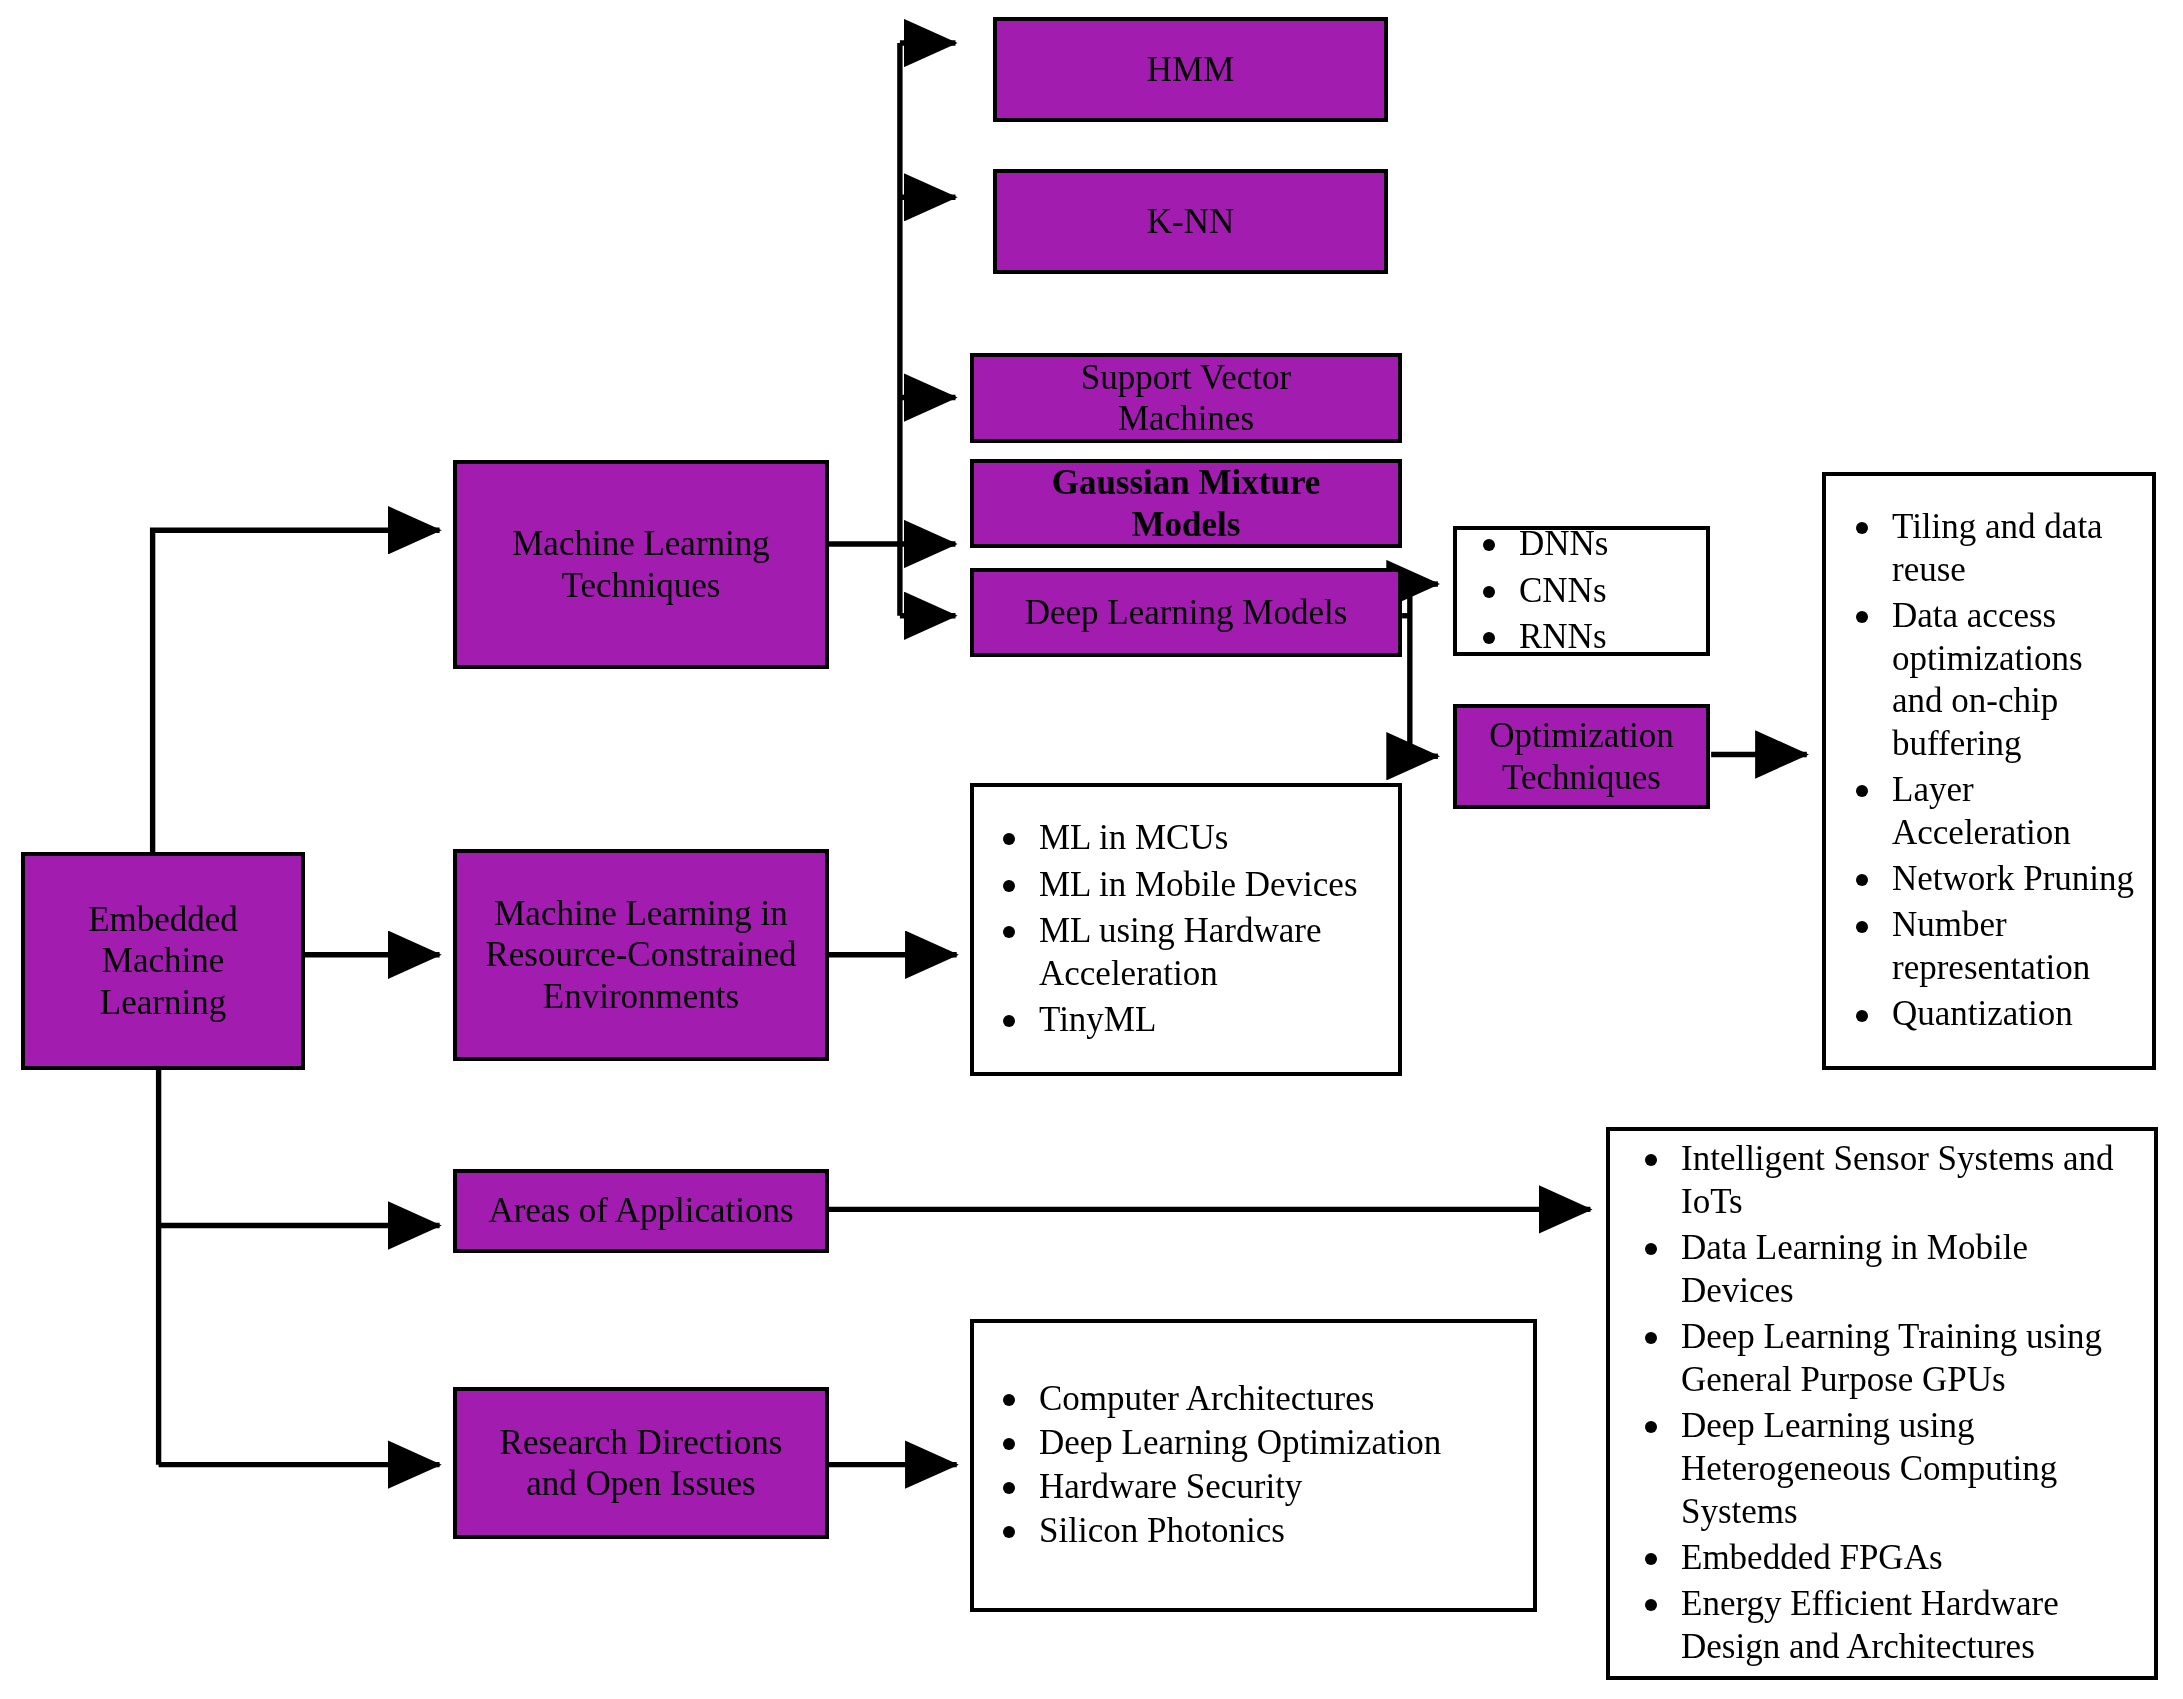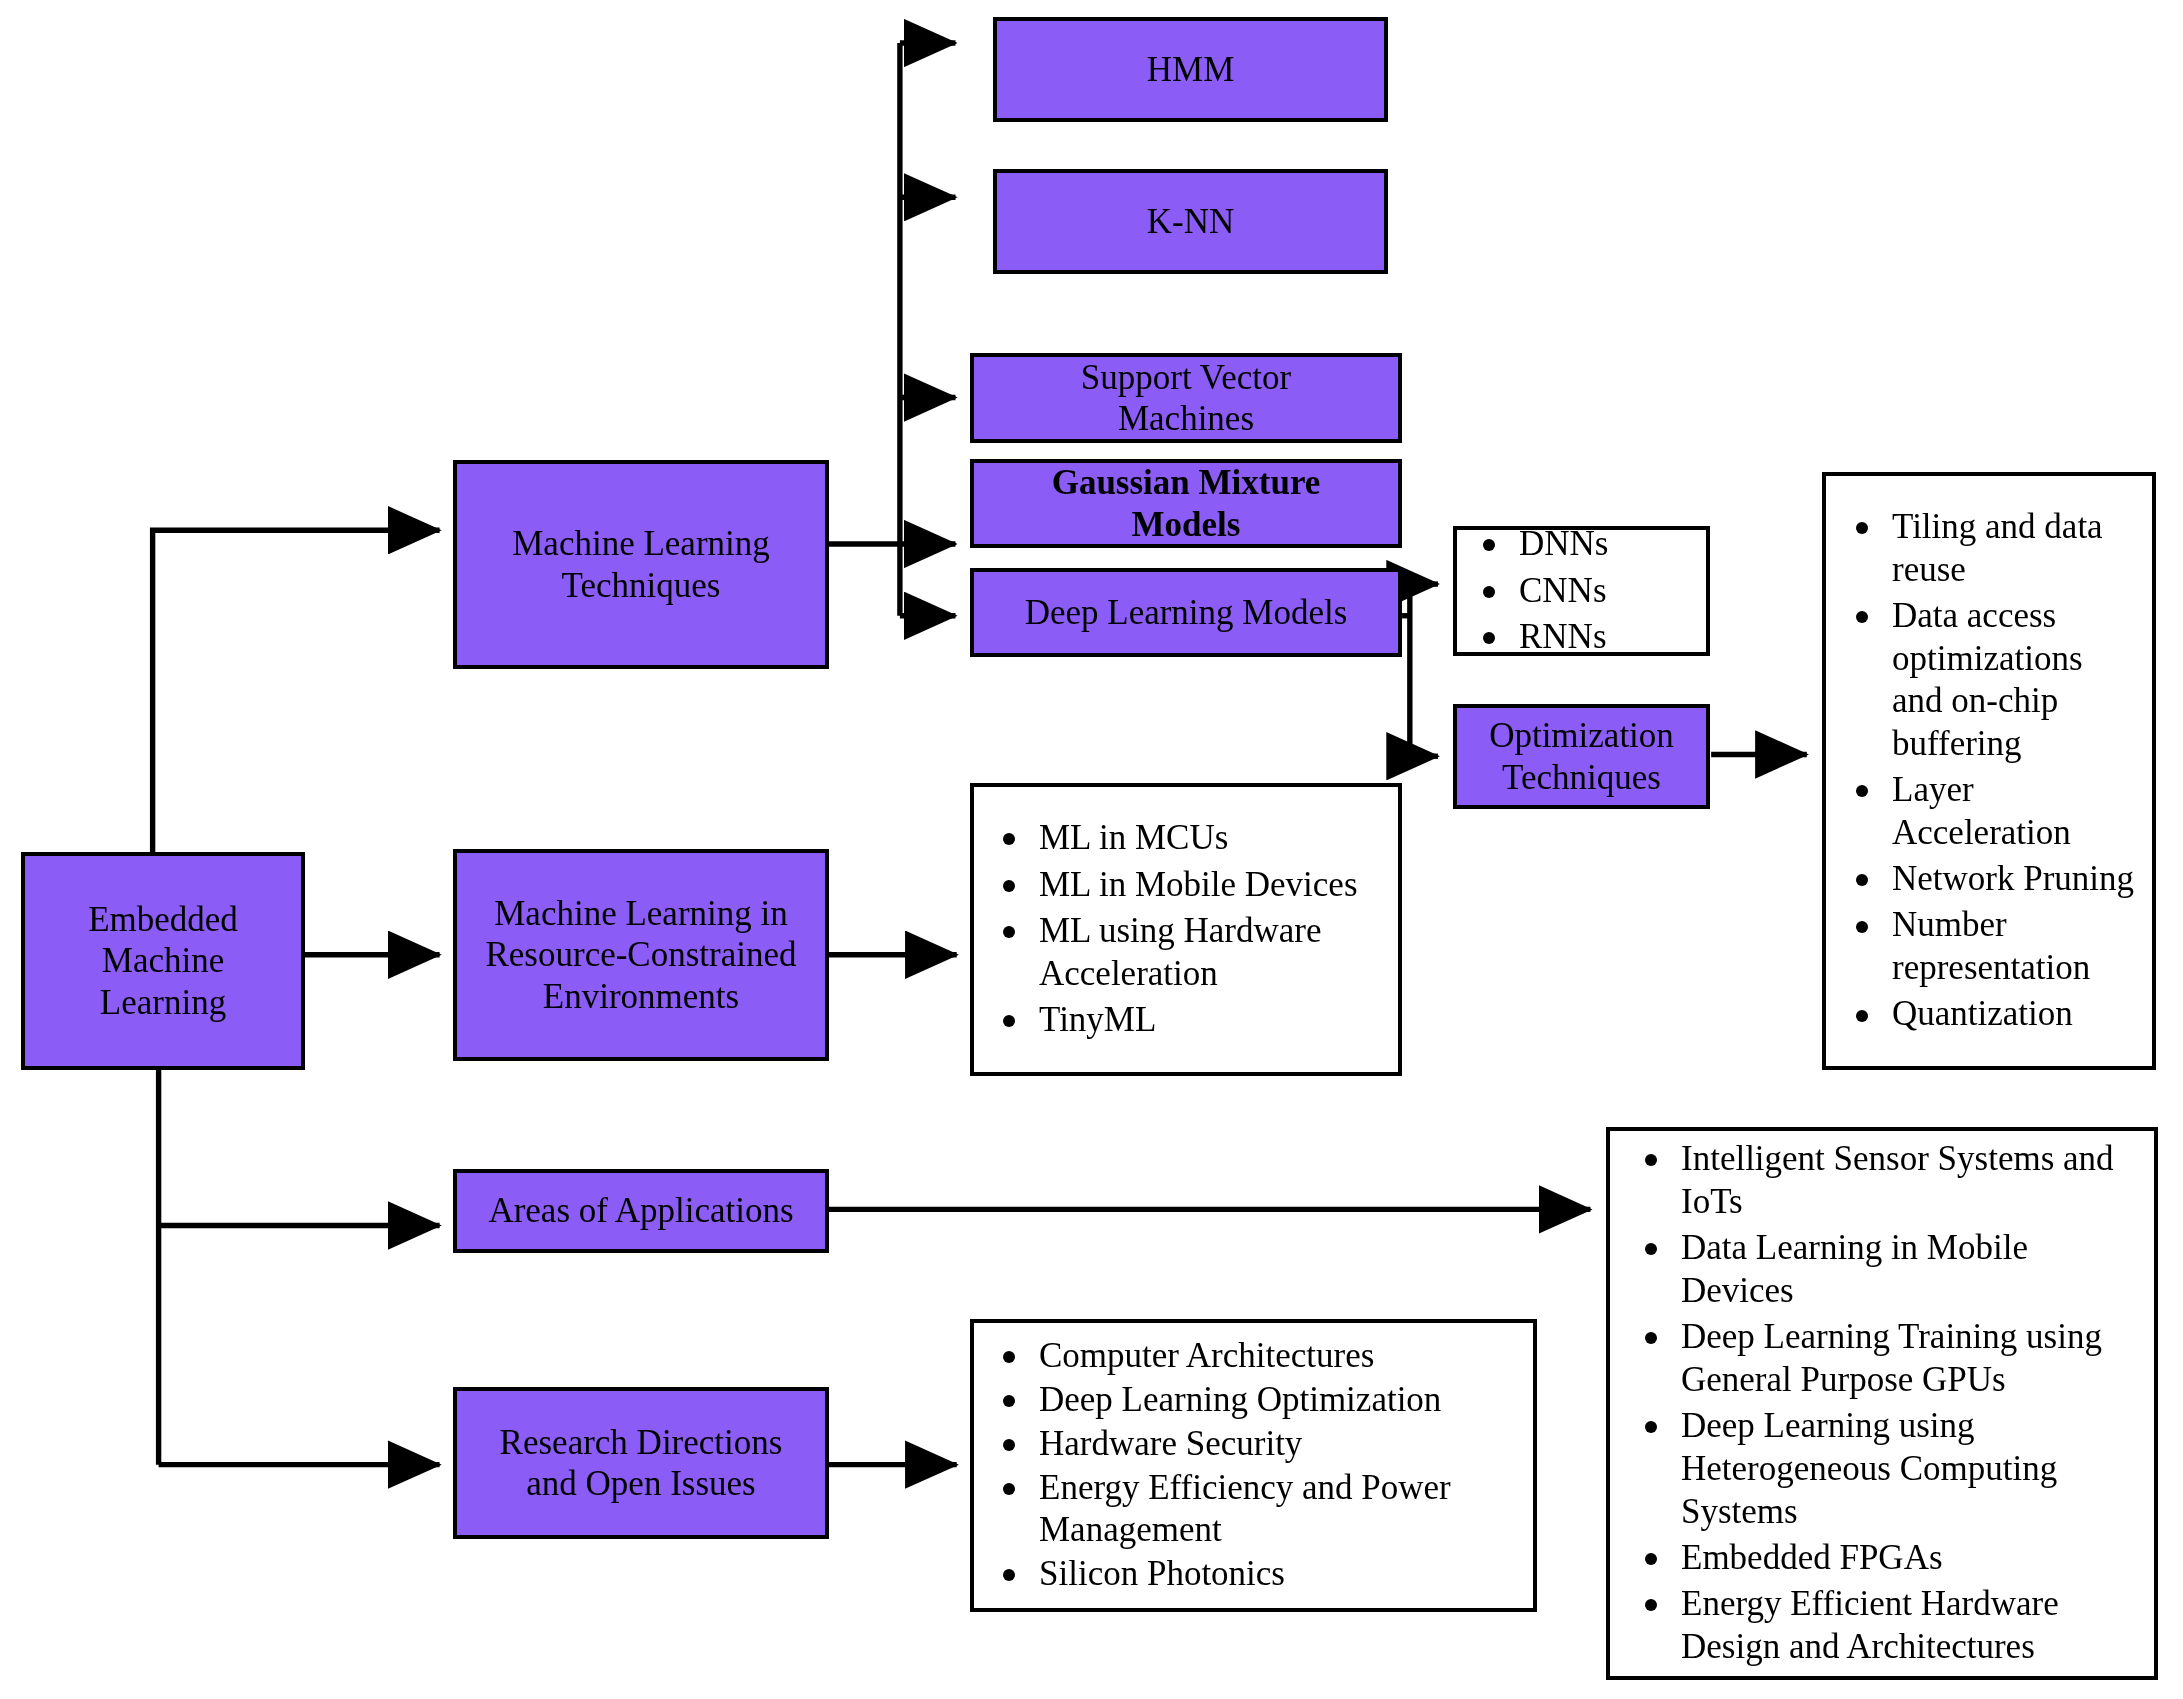--- a/index.html
+++ b/index.html
@@ -1,19 +1,19 @@
 <!DOCTYPE html>
 <html style="font-size:9.6px"><head>
 <meta charset="utf-8">
 <style>
   html,body{margin:0;padding:0;background:#ffffff;}
   body{font-family:"Liberation Serif", serif;}
   #stage{position:relative;width:2183px;height:1699px;background:#fff;overflow:hidden;}
   svg.edges{position:absolute;left:0;top:0;width:2183px;height:1699px;pointer-events:none;}
-  .node{position:absolute;box-sizing:border-box;border:4.2px solid #000;background:#8b5cf6;
+  .node{position:absolute;box-sizing:border-box;border:4.2px solid #000;background:#a21caf;
         display:flex;align-items:center;justify-content:center;}
   .node .label{text-align:center;line-height:1.18;color:#000;font-size:35px;padding:0 8.4px;}
   .listnode{position:absolute;box-sizing:border-box;border:4.2px solid #000;background:#fff;
             display:flex;align-items:center;}
   .listnode ul{margin:0;padding:0 15.5px 0 62px;list-style:none;width:100%;}
   .listnode li{position:relative;color:#000;font-size:35px;line-height:1.22;margin:0 0 3.6px 0;}
   .listnode li:last-child{margin-bottom:0;}
   .listnode li .bullet{position:absolute;left:-36px;top:0.46em;width:12px;height:12px;
         background:#000;border-radius:50%;}
   .tight li{margin-bottom:1.2px;}
@@ -151,19 +151,18 @@
       <li><span class="bullet"></span><span>Embedded FPGAs</span></li>
       <li><span class="bullet"></span><span>Energy Efficient Hardware Design and Architectures</span></li>
     </ul>
   </div>
 
   <div class="listnode tight" style="left:970px;top:1319px;width:567px;height:293px;">
     <ul style="padding-left:65px;">
       <li><span class="bullet"></span><span>Computer Architectures</span></li>
       <li><span class="bullet"></span><span>Deep Learning Optimization</span></li>
       <li><span class="bullet"></span><span>Hardware Security</span></li>
-      <li><span class="bullet"></span><span>Energy Efficiency and Power Management</span></li>
       <li><span class="bullet"></span><span>Silicon Photonics</span></li>
     </ul>
   </div>
 
 </div>
 
 
 </body></html>

